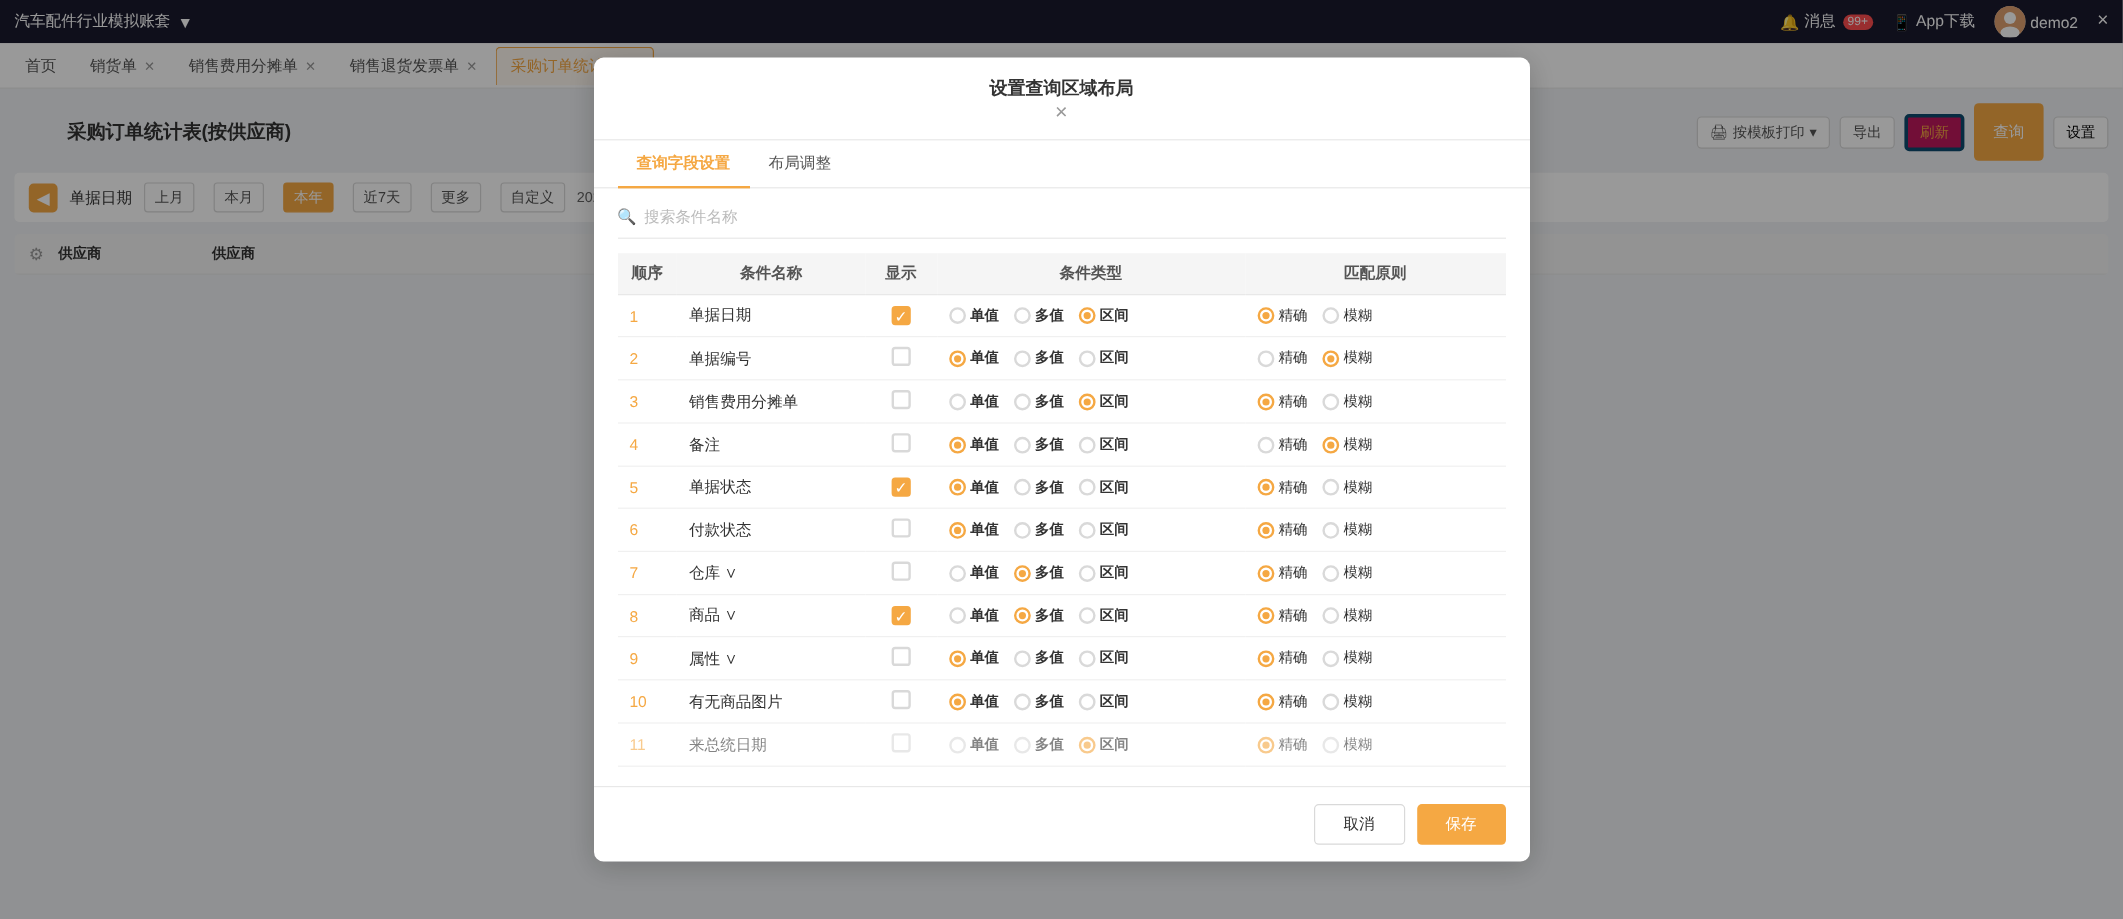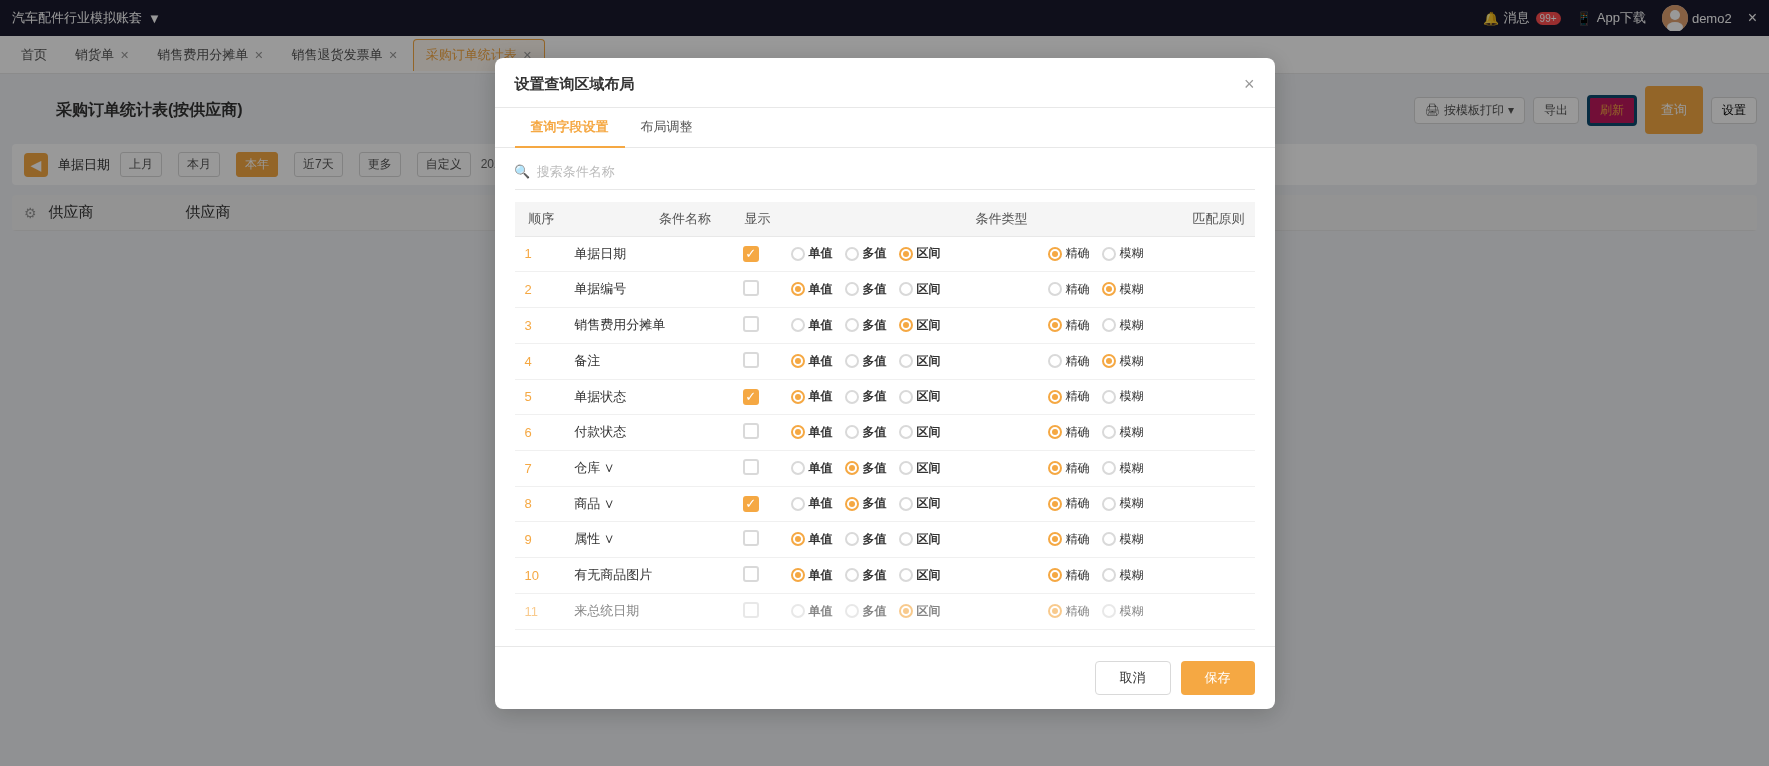--- a/index.html
+++ b/index.html
@@ -107,21 +107,21 @@
     }
     .table-header-row {
       display: flex;
       align-items: center;
       background: #f5f5f5;
       border-bottom: 1px solid #e8e8e8;
       padding: 8px 12px;
       gap: 12px;
     }
     .gear-icon { color: #999; font-size: 14px; }
-    .th { font-size: 15px; color: #333; font-weight: 400; }
+    .th { font-size: 12px; color: #333; font-weight: 700; }
 
     
     .overlay {
       position: fixed;
       top: 0; left: 0; right: 0; bottom: 0;
       background: rgba(0,0,0,0.4);
       z-index: 100;
       display: flex;
       align-items: center;
       justify-content: center;
@@ -136,20 +136,21 @@
       box-shadow: 0 4px 24px rgba(0,0,0,0.2);
       display: flex;
       flex-direction: column;
     }
     .modal-header {
       padding: 16px 20px 12px;
       border-bottom: 1px solid #e8e8e8;
       display: flex;
       align-items: center;
       justify-content: space-between;
+      flex-direction: column;
     }
     .modal-title { font-size: 15px; font-weight: bold; color: #333; }
     .modal-close { cursor: pointer; font-size: 18px; color: #999; border: none; background: none; }
     .modal-tabs { display: flex; gap: 0; padding: 0 20px; border-bottom: 1px solid #e8e8e8; }
     .modal-tab {
       padding: 10px 16px;
       cursor: pointer;
       font-size: 13px;
       color: #555;
       border-bottom: 2px solid transparent;
@@ -180,25 +181,25 @@
       font-size: 13px;
       color: #333;
       width: 200px;
     }
     .modal-search input::placeholder { color: #bbb; }
 
     
     .modal-table { width: 100%; border-collapse: collapse; }
     .modal-table th {
       background: #f5f5f5;
-      text-align: right;
+      text-align: center;
       padding: 8px 10px;
       font-size: 13px;
       color: #555;
-      font-weight: 400;
+      font-weight: 700;
       border-bottom: 1px solid #e8e8e8;
     }
     .modal-table td {
       padding: 8px 10px;
       font-size: 13px;
       color: #333;
       border-bottom: 1px solid #f0f0f0;
       vertical-align: middle;
     }
     .order-num { color: #f5a843; font-weight: 500; }

